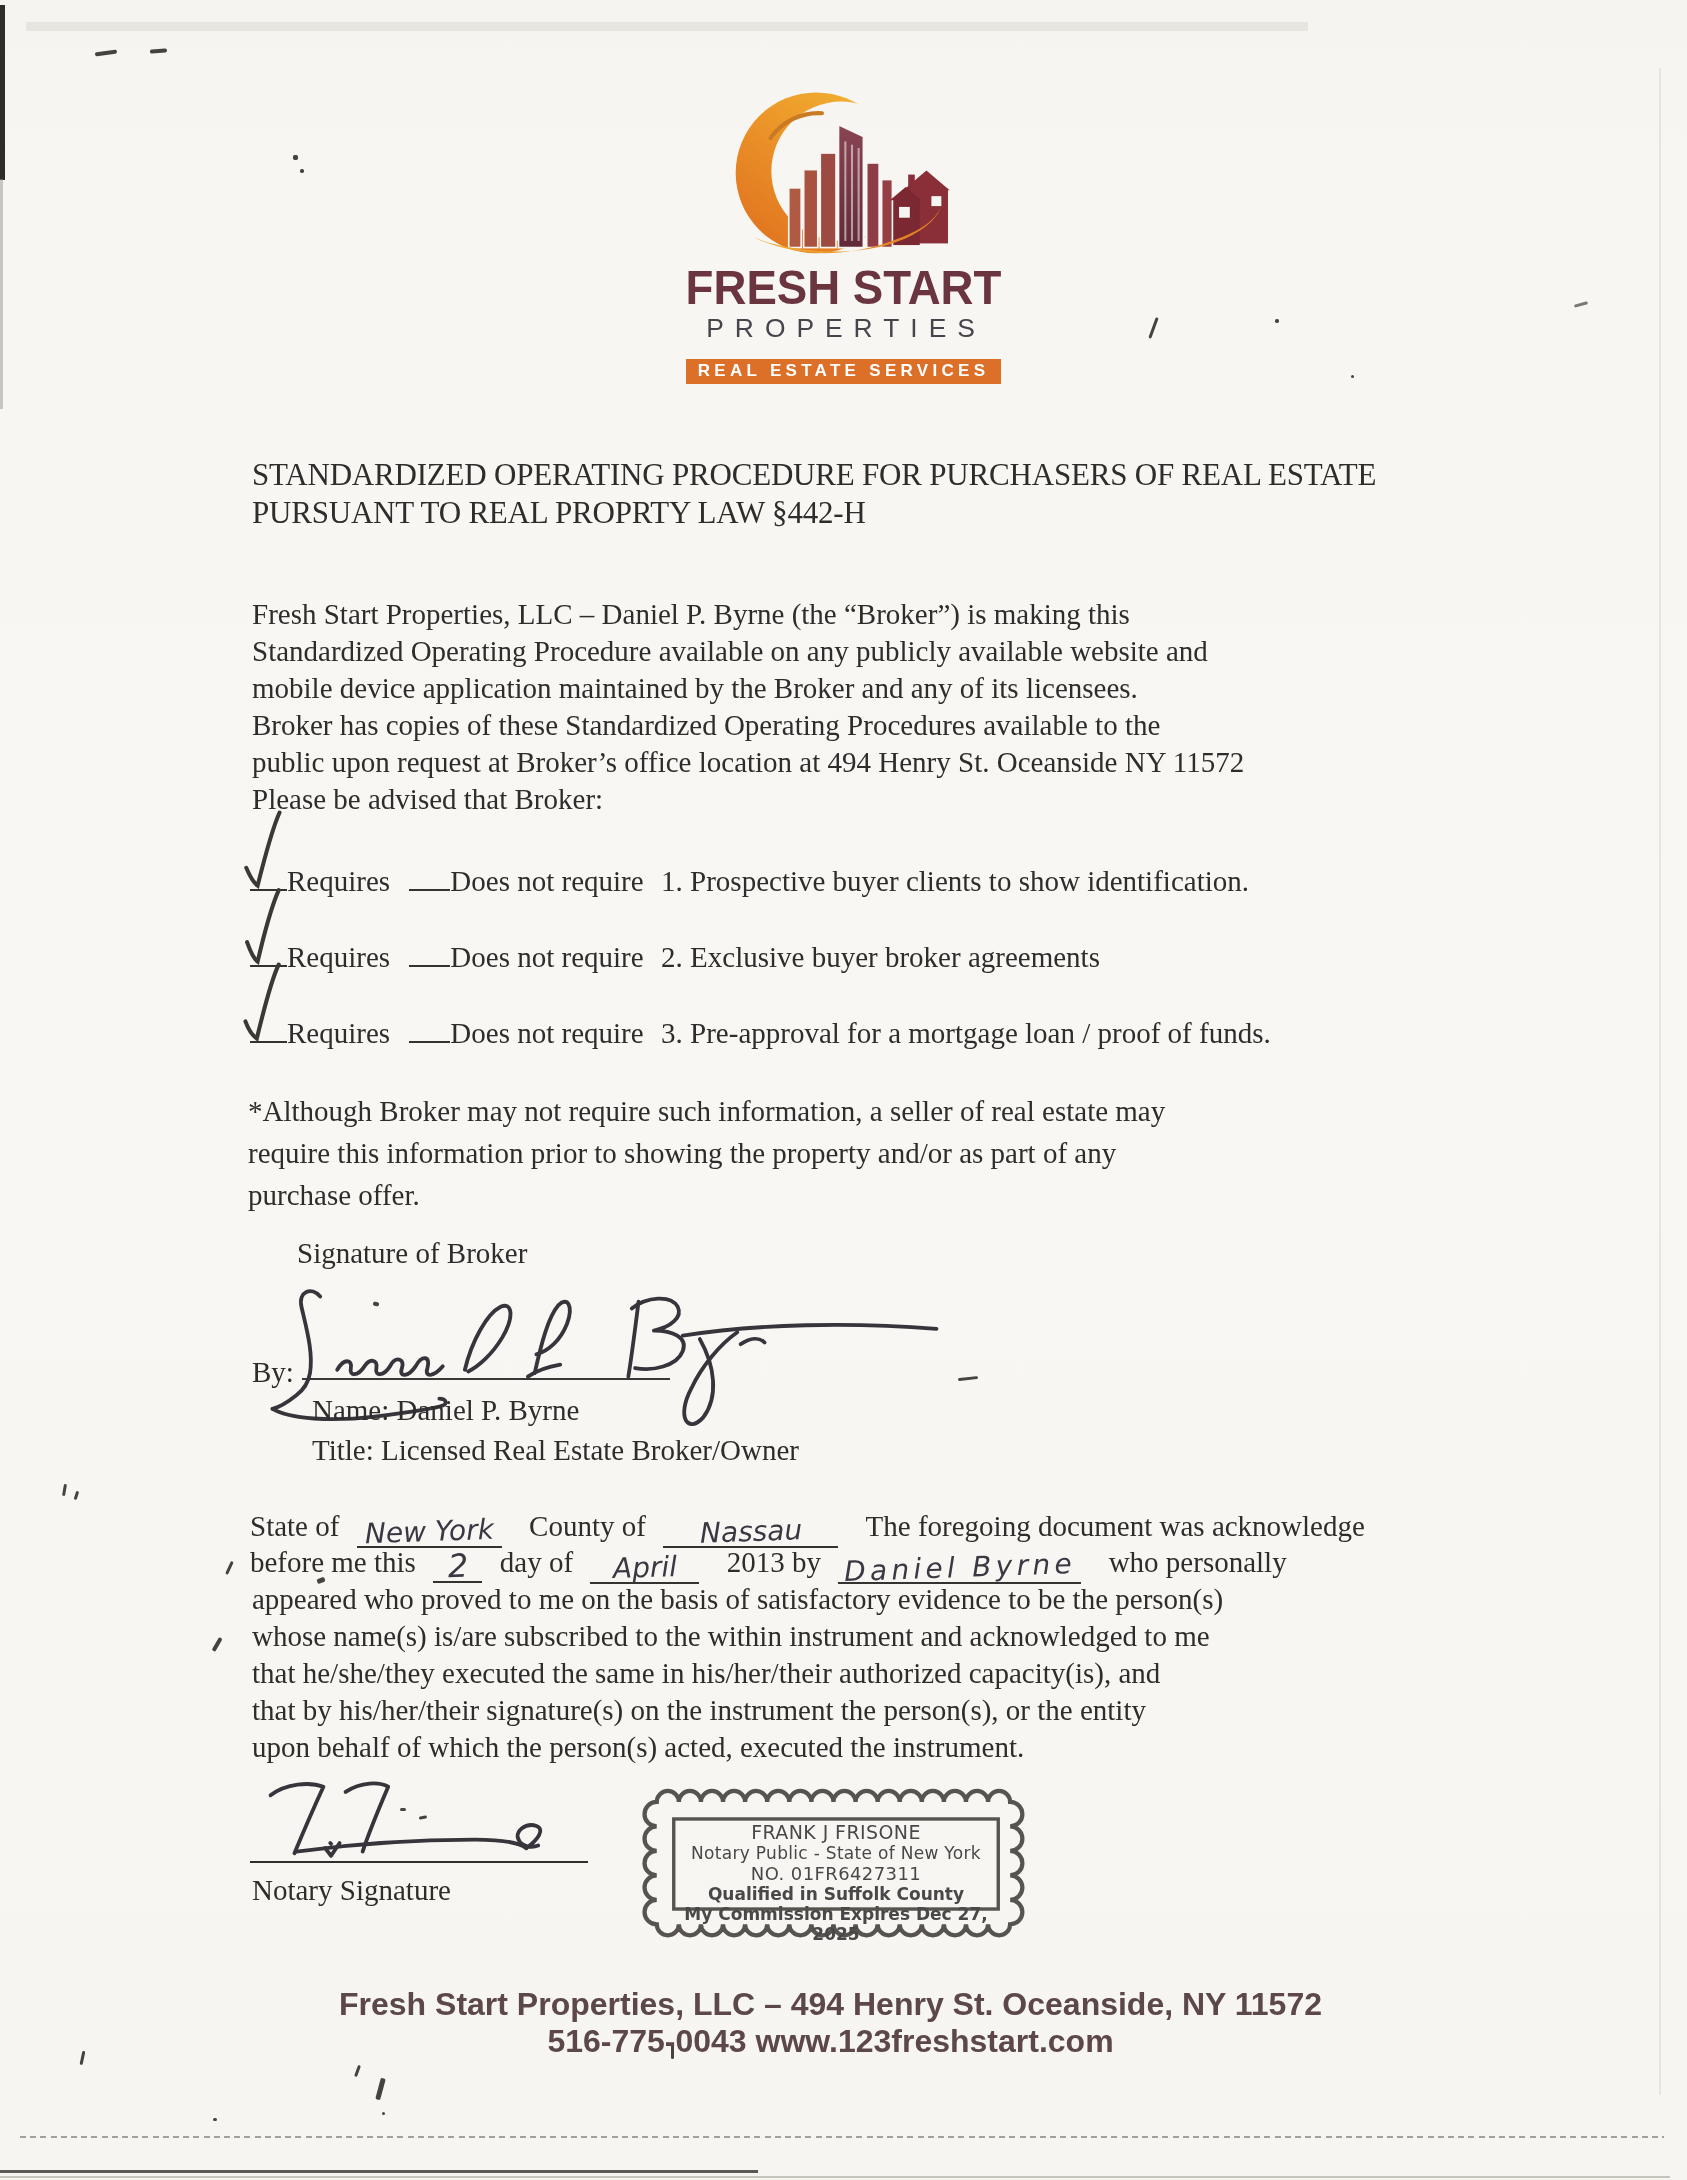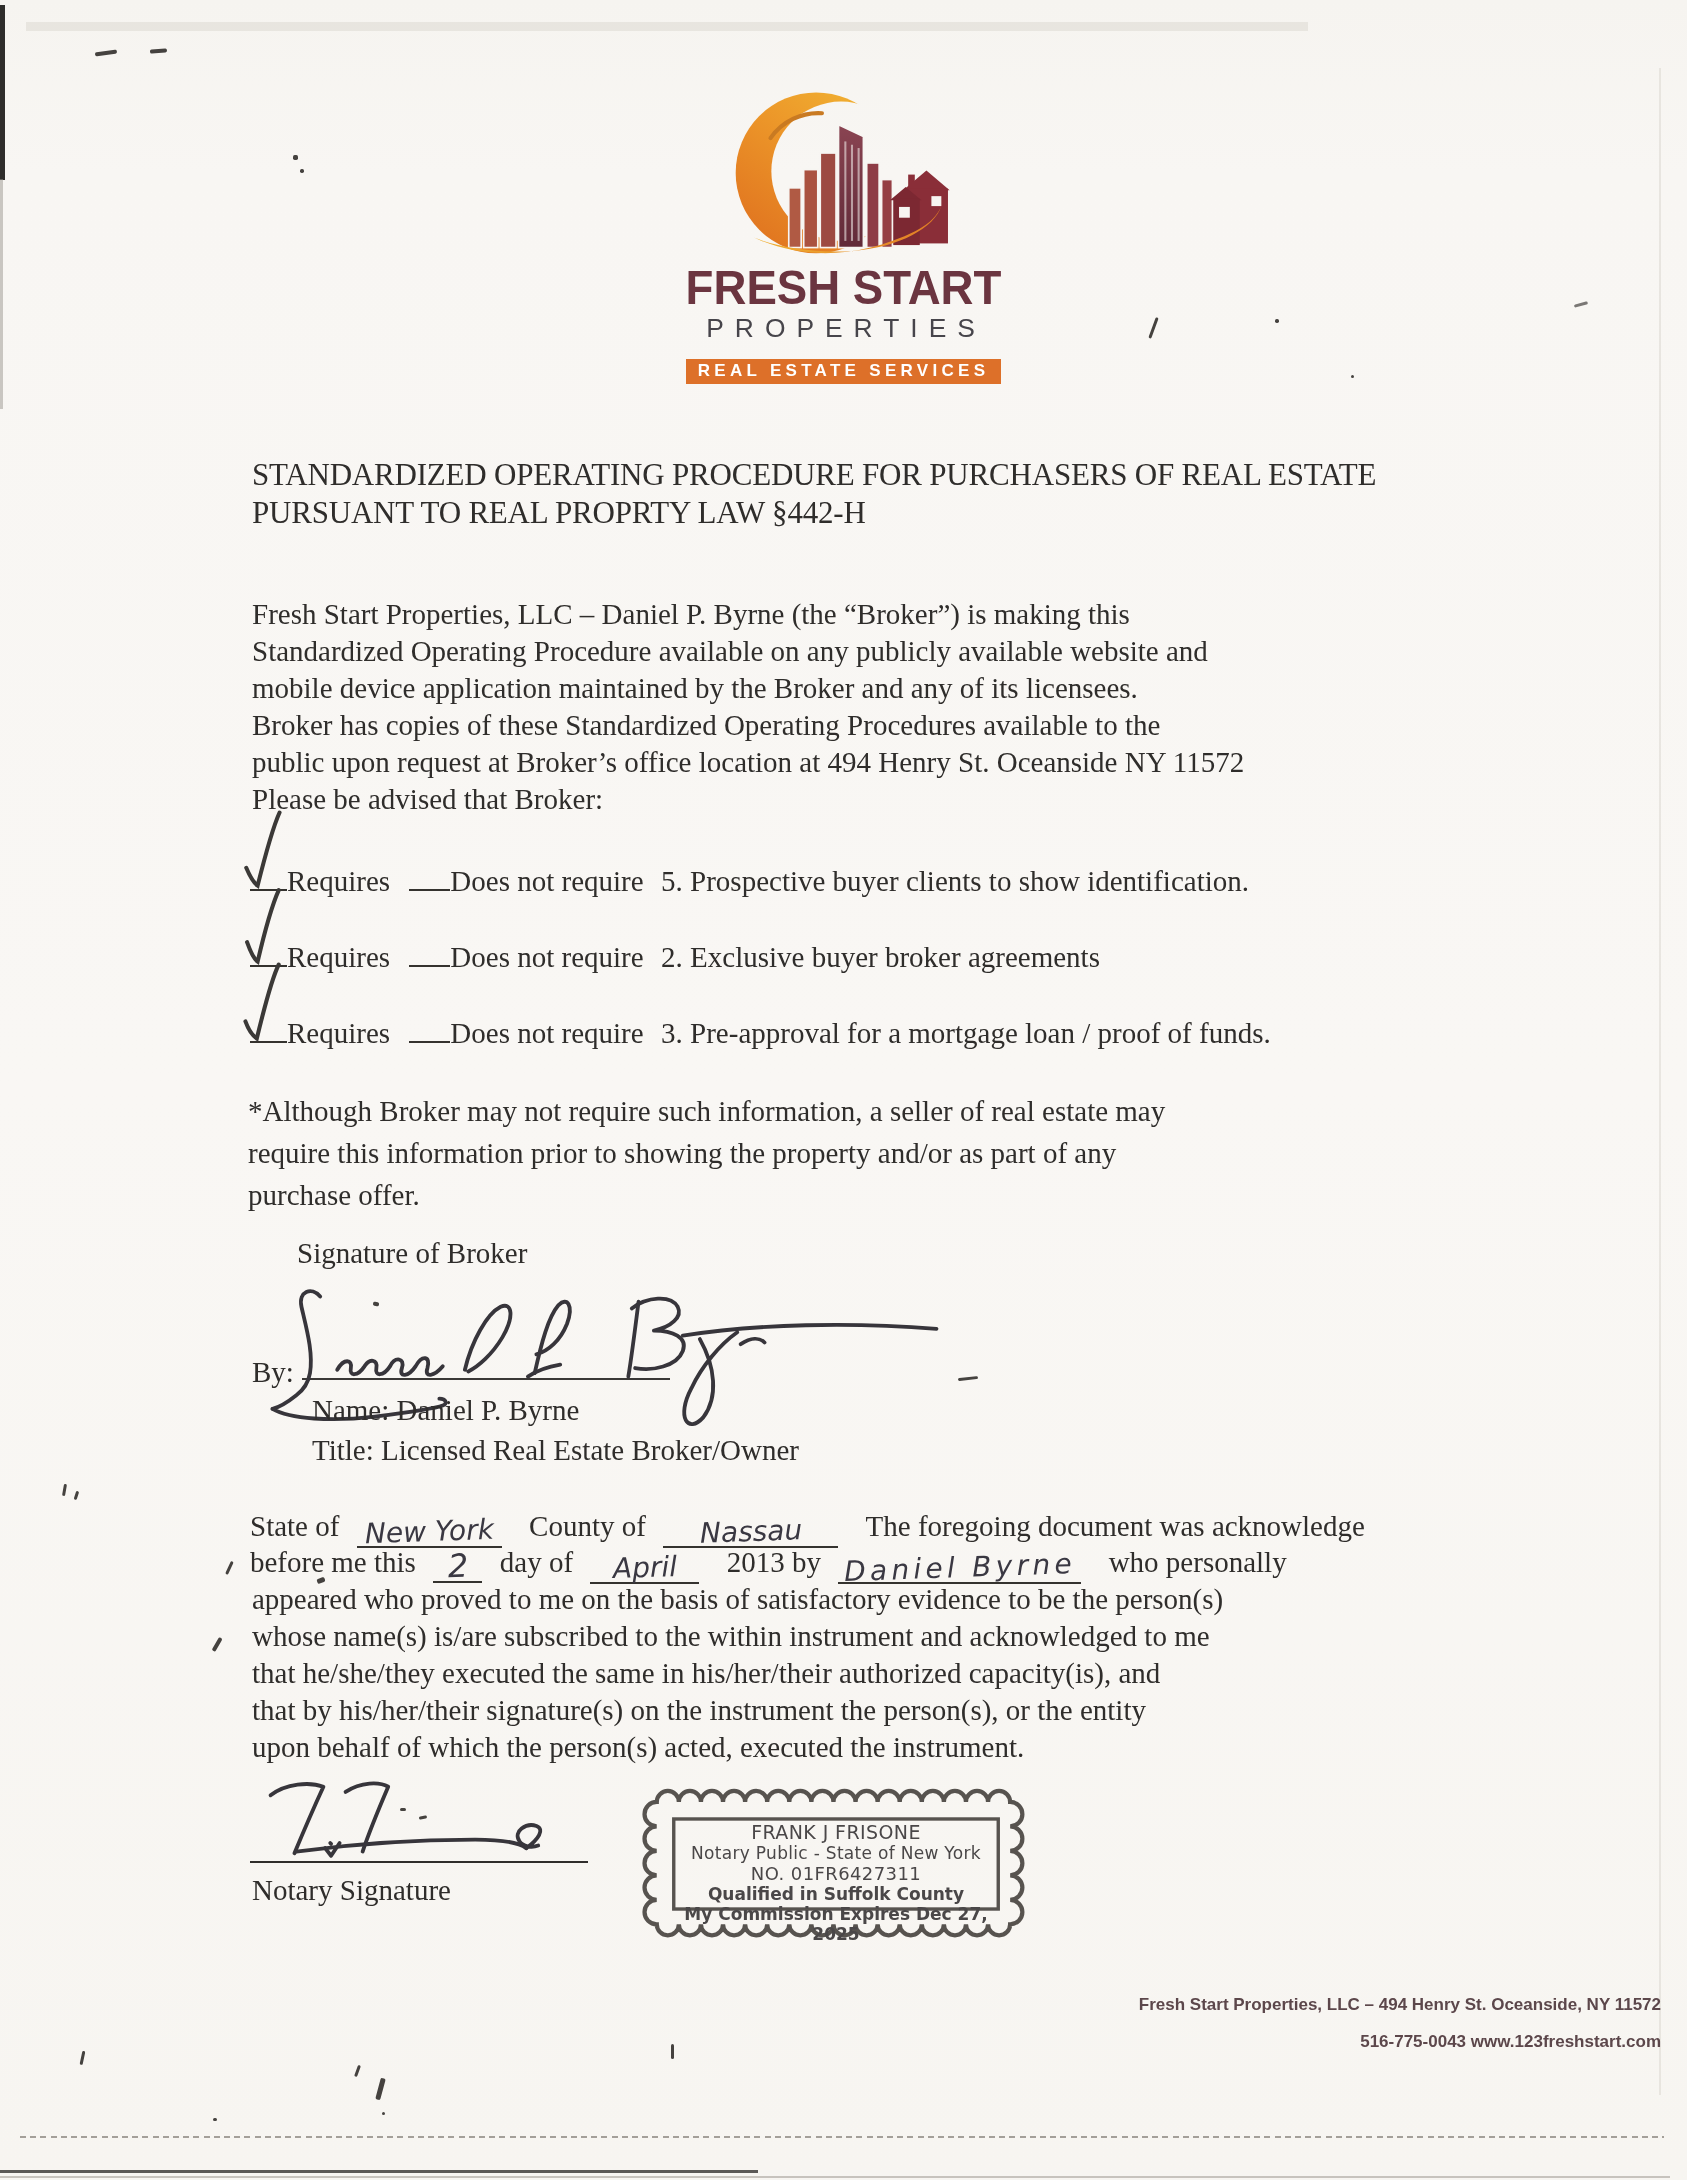--- a/index.html
+++ b/index.html
@@ -60,22 +60,22 @@
   .stamp{position:absolute;left:639px;top:1785px;width:394px;height:158px;}
   .stamp svg{position:absolute;left:0;top:0;}
   .stamp-lines{position:absolute;left:36px;right:36px;top:36px;bottom:34px;display:flex;flex-direction:column;
      justify-content:space-between;text-align:center;font-family:"DejaVu Sans",sans-serif;color:#4a4748;}
   .st1{font-size:19px;letter-spacing:0.4px;}
   .st2{font-size:17px;letter-spacing:0.3px;}
   .st3{font-size:18px;letter-spacing:0.4px;}
   .st4{font-size:17px;font-weight:bold;}
   .st5{font-size:17px;font-weight:bold;}
   
-  .footer{position:absolute;left:0;top:1986px;width:1661px;text-align:right;
-    font-family:"Liberation Sans",sans-serif;font-weight:bold;font-size:17px;line-height:37px;color:#5c474b;}
+  .footer{position:absolute;left:0;top:1986px;width:1661px;text-align:center;
+    font-family:"Liberation Sans",sans-serif;font-weight:bold;font-size:32px;line-height:37px;color:#5c474b;}
 </style>
 </head>
 <body>
 
 <div class="page">
 
   <div class="edge-left"></div>
   <div class="edge-left2"></div>
   <div class="top-band"></div>
   <div class="right-streak"></div>
@@ -168,21 +168,21 @@
 Broker has copies of these Standardized Operating Procedures available to the
 public upon request at Broker’s office location at 494 Henry St. Oceanside NY 11572
 Please be advised that Broker:</div>
 
   <div class="row" style="top:860px">
     <svg class="check-svg" viewBox="0 0 48 104">
       <path d="M4,72 C10,86 15,92 18,94 C26,62 36,24 45,4" fill="none" stroke="#3b3937" stroke-width="5" stroke-linecap="round"></path>
     </svg>
     <span class="blank w44"></span><span>Requires</span>
     <span class="blank w48"></span><span>Does not require</span>
-    <span class="cl-text">5. Prospective buyer clients to show identification.</span>
+    <span class="cl-text">1. Prospective buyer clients to show identification.</span>
   </div>
 
   <div class="row" style="top:936px">
     <svg class="check-svg" viewBox="0 0 48 104">
       <path d="M5,70 C10,84 15,92 18,94 C25,64 35,26 44,6" fill="none" stroke="#3b3937" stroke-width="5" stroke-linecap="round"></path>
     </svg>
     <span class="blank w44"></span><span>Requires</span>
     <span class="blank w48"></span><span>Does not require</span>
     <span class="cl-text">2. Exclusive buyer broker agreements</span>
   </div>

